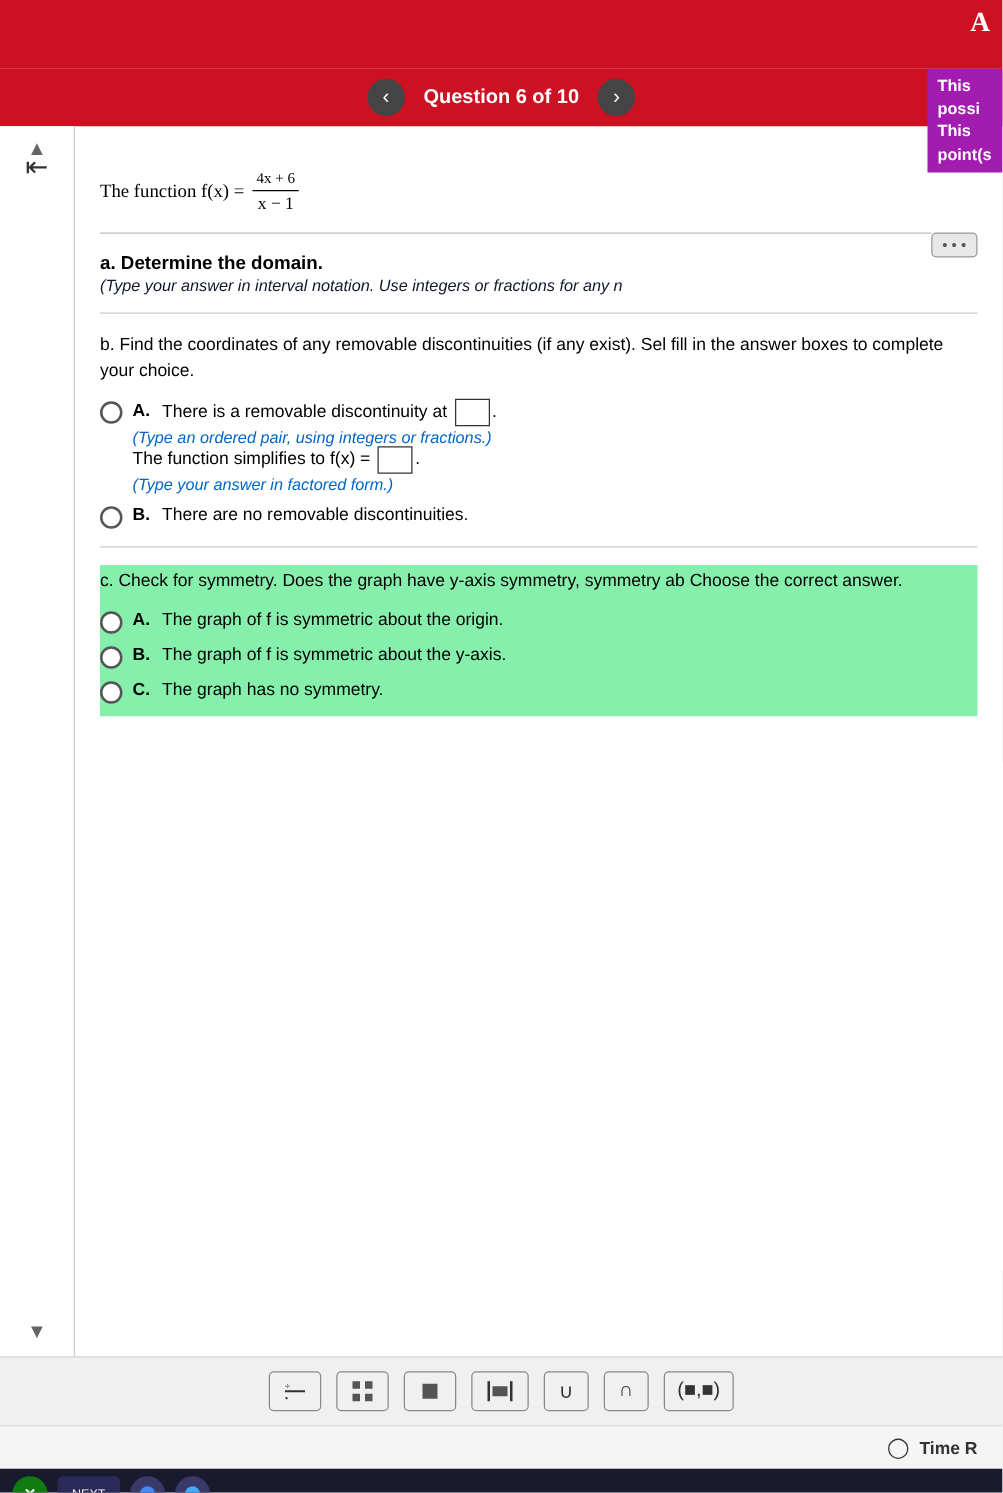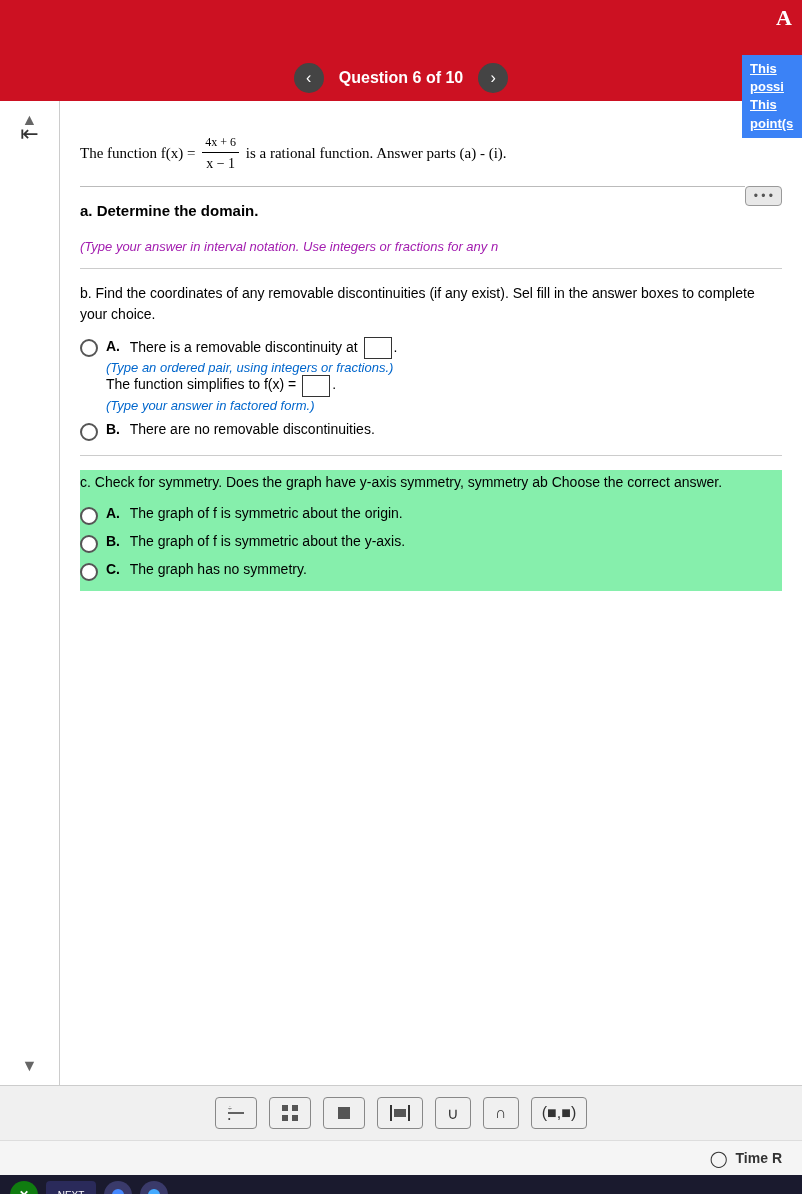--- a/index.html
+++ b/index.html
@@ -62,29 +62,28 @@
       font-size: 16px;
       font-weight: bold;
       margin: 0 15px;
       font-family: Arial, sans-serif;
     }
 
     .side-info {
       position: absolute;
       right: 0;
       top: 0;
-      background: #3b82f6;
+      background: #a21caf;
       color: white;
       font-size: 13px;
       font-family: Arial, sans-serif;
       padding: 5px 8px;
       line-height: 1.4;
       font-weight: bold;
       width: 60px;
-      text-decoration: underline;
     }
 
     
     .main-content {
       display: flex;
       width: 100%;
       height: calc(1194px - 130px - 80px);
       background: white;
     }
 
@@ -170,41 +169,41 @@
       padding: 2px 8px;
       font-size: 12px;
       cursor: pointer;
       color: #555;
       margin-bottom: 5px;
     }
 
     .section-label {
       font-weight: bold;
       font-size: 15px;
-      margin-bottom: 20px;
+      margin-bottom: 2px;
       font-family: Arial, sans-serif;
     }
 
     .domain-text {
       font-size: 15px;
       margin-bottom: 6px;
       font-family: Arial, sans-serif;
     }
 
     .answer-box {
       display: inline-block;
       width: 28px;
       height: 22px;
       border: 1.5px solid #333;
       vertical-align: middle;
       margin: 0 2px;
     }
 
     .hint-text {
-      color: #a21caf;
+      color: #0f172a;
       font-size: 13px;
       font-style: italic;
       margin-bottom: 12px;
       font-family: Arial, sans-serif;
     }
 
     .instruction-text {
       font-size: 14px;
       margin-bottom: 12px;
       font-family: Arial, sans-serif;
@@ -418,21 +417,20 @@
   </div>
 
   <div class="question-area">
 
     <div class="function-header">
       <span>The function f(x) =</span>
       <span class="fraction">
         <span class="numerator">4x + 6</span>
         <span class="denominator">x − 1</span>
       </span>
-      <span>is a rational function. Answer parts (a) - (i).</span>
     </div>
 
     <button class="dots-btn">• • •</button>
     <hr class="divider-line">
 
     <div>
       <p class="section-label">a. Determine the domain.</p>
       <p class="hint-text">(Type your answer in interval notation. Use integers or fractions for any n</p>
     </div>
 

